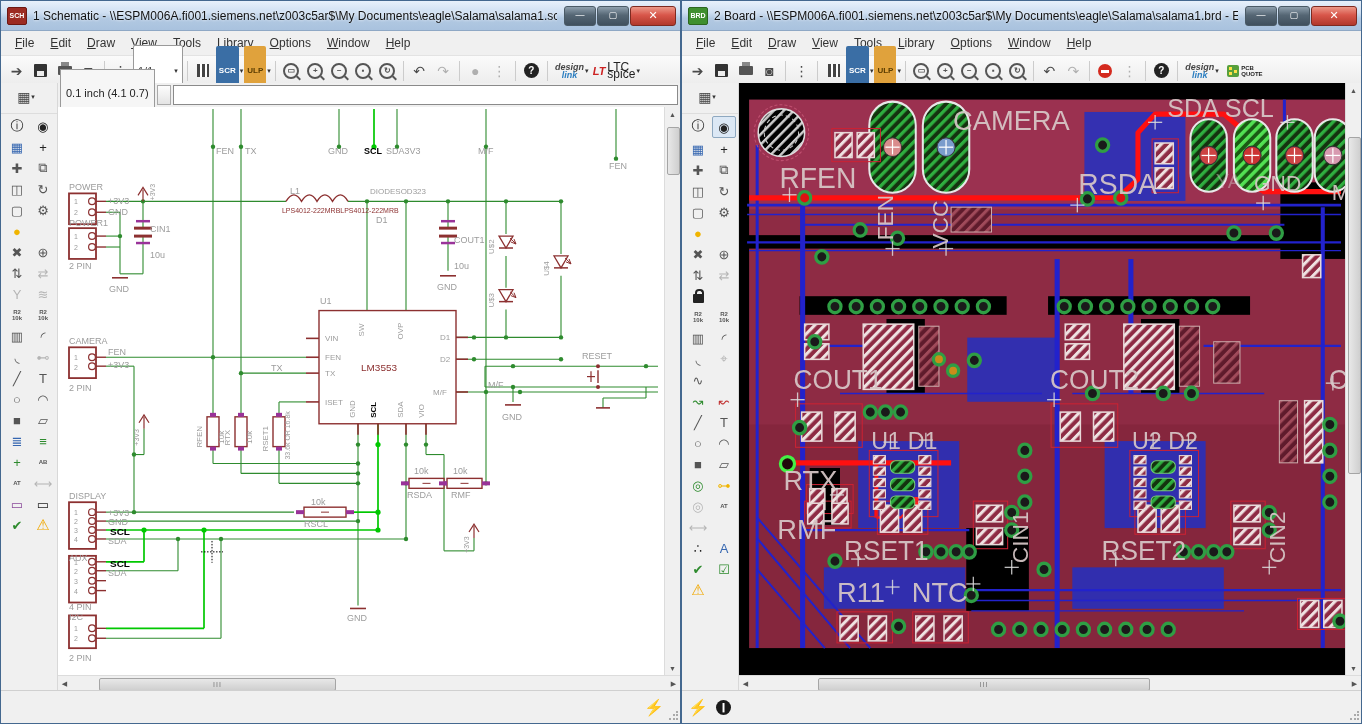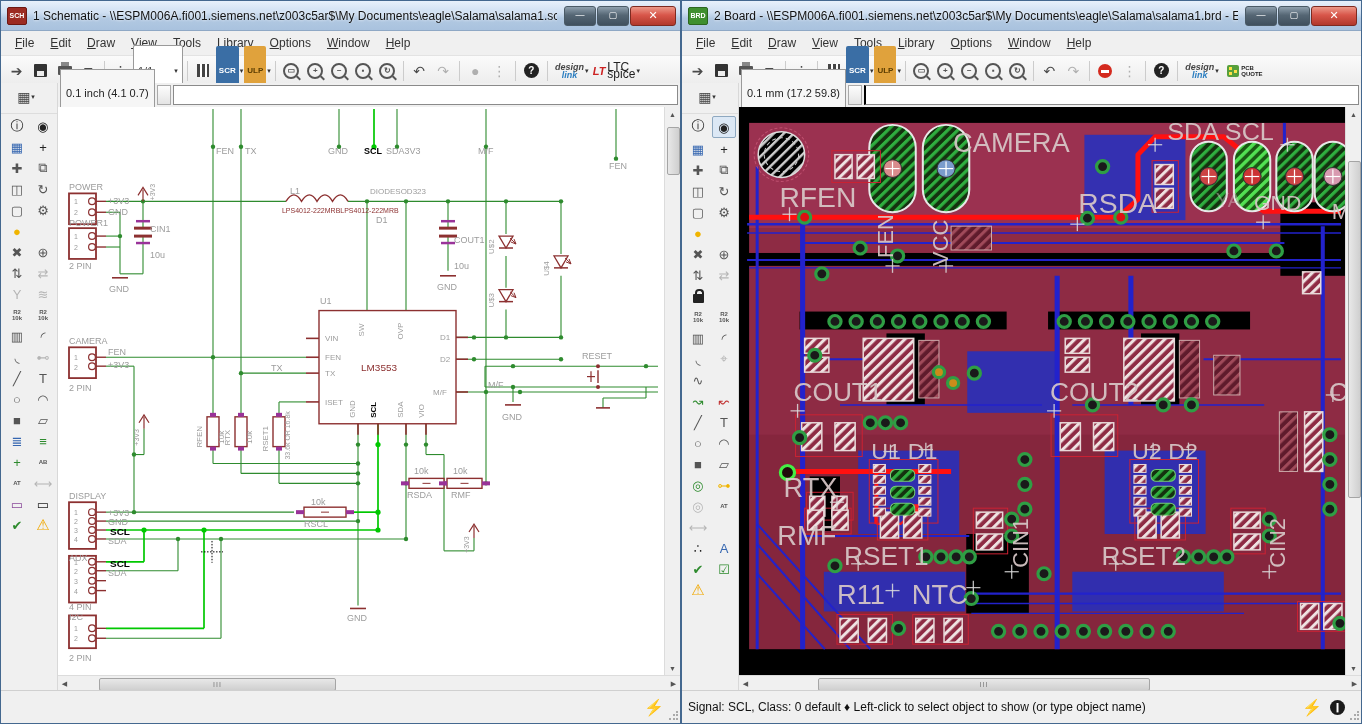--- a/index.html
+++ b/index.html
@@ -736,25 +736,20 @@
           <span class="si"></span>
           <span class="si dark">∴</span>
           <span class="si blue">A</span>
           <span class="si green">✔</span>
           <span class="si green">☑</span>
           <span class="si warn">⚠</span>
           <span class="si"></span>
         </div>
     </div>
     <div class="rightarea">
-      <div class="coordrow">
-        <span class="coordbox">0.1 mm (17.2 59.8)</span>
-        <span class="coordsep"></span>
-        <input class="cmdinput" style="border-left: 2px solid rgb(0, 0, 0);" value="">
-      </div>
       <div class="canvasrow">
         <div class="canvas" style="background:#000">
           <svg id="brdsvg" viewBox="0 0 600 572" preserveAspectRatio="none">
               <defs>
                 <pattern id="hw" width="7" height="7" patternUnits="userSpaceOnUse" patternTransform="rotate(45)">
                   <rect width="7" height="7" fill="#8e2b44"></rect>
                   <rect width="3" height="7" fill="#efe2e2"></rect>
                 </pattern>
                 <pattern id="hr" width="7" height="7" patternUnits="userSpaceOnUse" patternTransform="rotate(45)">
                   <rect width="7" height="7" fill="#5f1b2c"></rect>
@@ -1079,20 +1074,19 @@
       <div class="hscroll">
         <span class="sarrow">◀</span>
         <div class="htrack">
             <div class="hthumb" style="left:66px;width:330px">III</div>
           </div>
         <span class="sarrow">▶</span>
       </div>
     </div>
   </div>
   <div class="statusbar">
-    <span class="stext">Signal: SCL, Class: 0 default  ♦ Left-click to select object to show (or type object name)</span>
     <span class="sicons">
       <span class="bolt">⚡</span>
       <span class="stopdot">❙</span>
     </span>
     <span class="grip"></span>
   </div>
 </div>
 
 </body></html>

